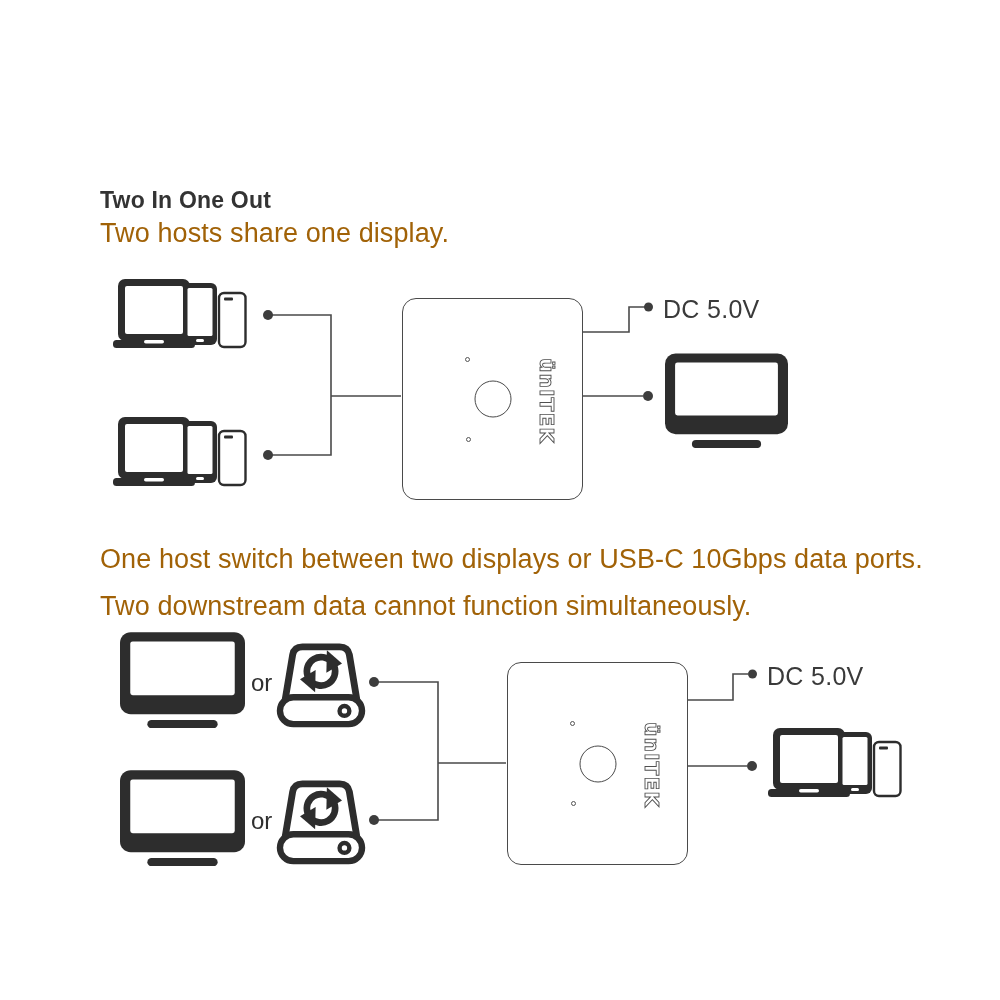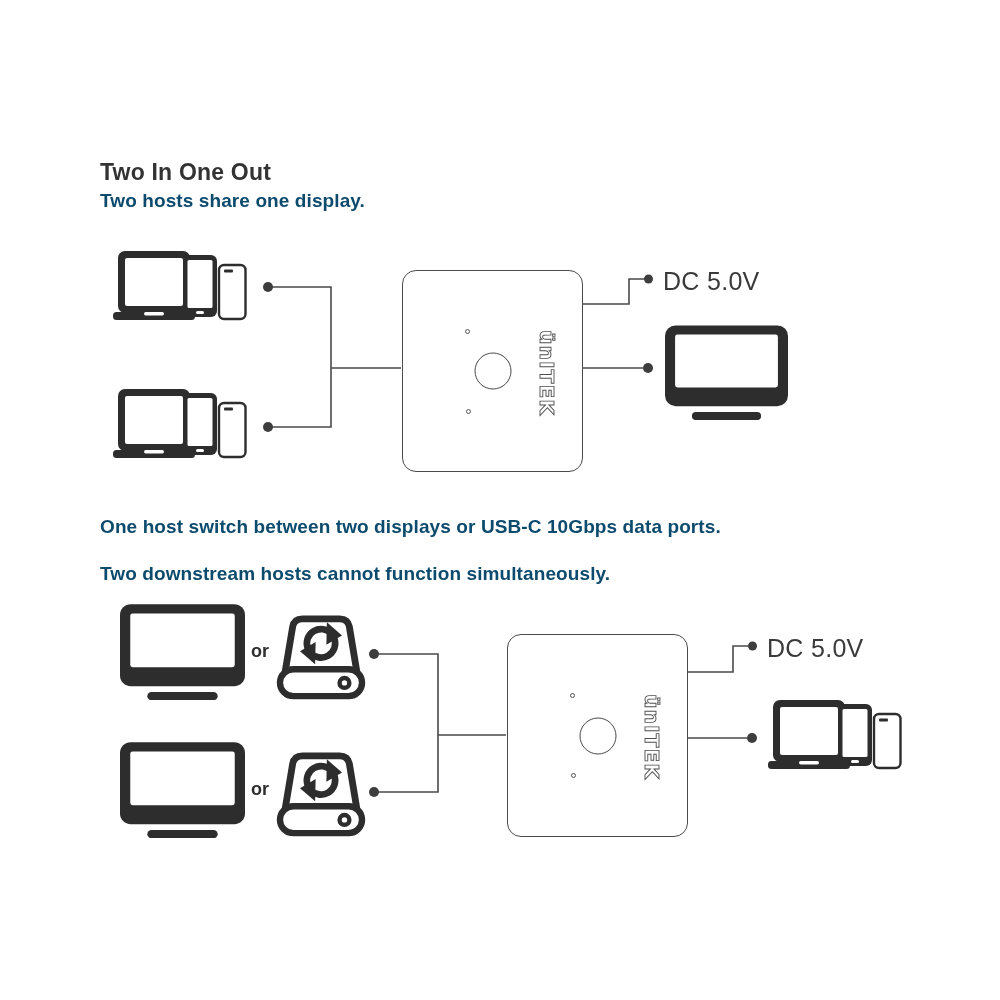--- a/index.html
+++ b/index.html
@@ -1,24 +1,24 @@
 <!DOCTYPE html>
 <html><head>
 <meta charset="utf-8">
 <style>
   html,body{margin:0;padding:0;background:#fff;}
   .stage{
     position:relative;width:1000px;height:900px;background:#ffffff;
-    font-family:"Liberation Sans",sans-serif;overflow:hidden;color:#333;
+    font-family:"Liberation Sans",sans-serif;overflow:hidden;color:#333;margin-top:28px;
   }
   .abs{position:absolute;}
   .section-title{font-size:23px;font-weight:700;color:#333;letter-spacing:.2px;}
-  .section-desc{font-size:19px;font-weight:700;color:#0c4a6e;letter-spacing:.1px;}
+  .section-desc{font-size:27px;font-weight:400;color:#a16207;letter-spacing:.1px;}
   .dc-label{font-size:25px;font-weight:500;color:#3a3a3a;letter-spacing:.3px;}
-  .or-label{font-size:18px;font-weight:700;color:#2f2f2f;}
+  .or-label{font-size:24px;font-weight:400;color:#2f2f2f;}
   .switch-box{
     position:absolute;width:181px;height:202px;background:#fff;
     border:1.5px solid #4a4a4a;border-radius:14px;box-sizing:border-box;
   }
   .switch-button{
     position:absolute;left:50%;top:50%;transform:translate(-50%,-50%);
     width:37px;height:37px;border:1.6px solid #4a4a4a;border-radius:50%;box-sizing:border-box;
   }
   .switch-led{
     position:absolute;width:5px;height:5px;border:1.2px solid #555;
@@ -110,21 +110,21 @@
     </svg>
   </div>
 
   <div class="abs dc-label" style="left:663px;top:267px;">DC 5.0V</div>
 
   <svg class="abs" style="left:665px;top:325px;" width="123" height="95">
       <use href="#sym-monitor"></use>
     </svg>
 
   <div class="abs section-desc" style="left:100px;top:516px;">One host switch between two displays or USB-C 10Gbps data ports.</div>
-  <div class="abs section-desc" style="left:100px;top:563px;">Two downstream hosts cannot function simultaneously.</div>
+  <div class="abs section-desc" style="left:100px;top:563px;">Two downstream data cannot function simultaneously.</div>
 
   <svg class="abs" style="left:120px;top:604px;" width="125" height="96">
       <use href="#sym-monitor"></use>
     </svg>
   <div class="abs or-label" style="left:251px;top:641px;">or</div>
   <svg class="abs" style="left:276px;top:615px;" width="90" height="86">
       <use href="#sym-drive"></use>
     </svg>
 
   <svg class="abs" style="left:120px;top:742px;" width="125" height="96">

